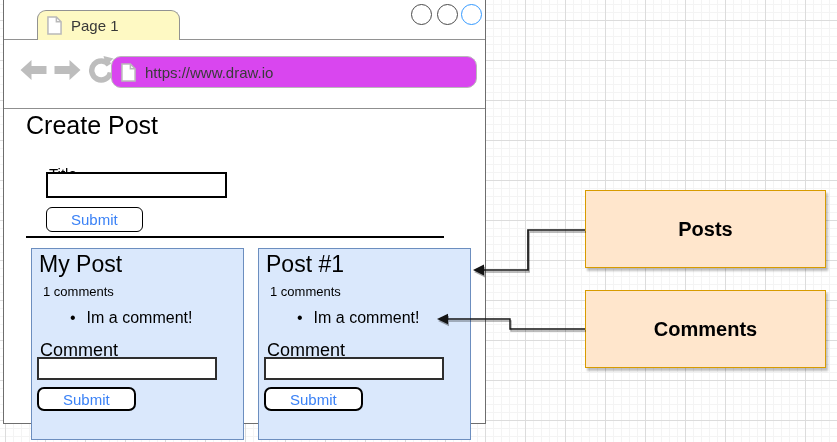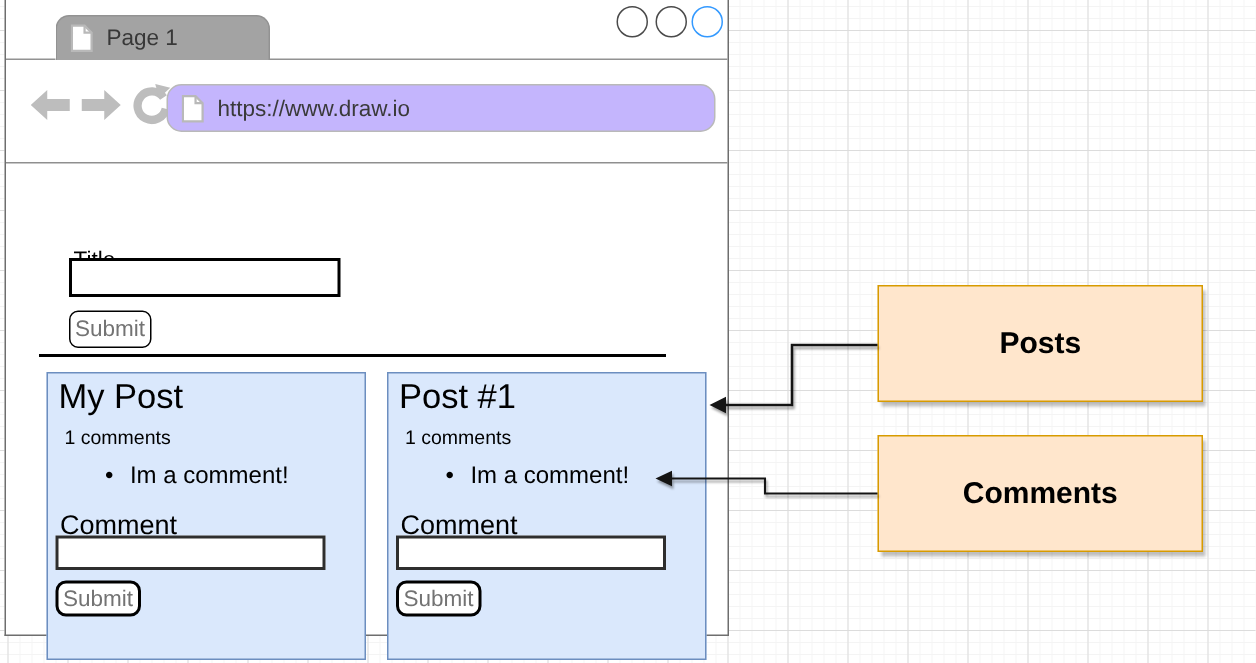--- a/index.html
+++ b/index.html
@@ -17,54 +17,54 @@
   #canvas { position:relative; width:837px; height:442px; }
 
   
   .window {
     position:absolute; left:3px; top:0; width:483px; height:424px;
     background:#fff;
     border:1px solid #6e6e6e; border-top:none;
   }
   .tab {
     position:absolute; left:33px; top:10px; width:143px; height:30px;
-    background:#a3a3a3; border:1px solid #929292; border-bottom:none;
+    background:#fef9c3; border:1px solid #929292; border-bottom:none;
     border-radius:9px 9px 0 0;
     display:flex; align-items:center; gap:9px; padding-left:9px;
   }
   .tab-label { font-size:15px; color:#383838; }
   .tabline { position:absolute; top:39px; height:0; border-top:1px solid #929292; }
   .tabline.left  { left:0; width:33px; }
   .tabline.right { left:176px; right:0; }
 
   .circle {
     position:absolute; top:4px; width:21px; height:21px; border-radius:50%;
     border:1.6px solid #4a4a4a; background:#fff;
   }
   .circle.active { border-color:var(--active-circle,#39f); }
 
   .toolbar-btn { position:absolute; display:block; }
   .urlbar {
     position:absolute; left:107px; top:56px; width:366px; height:32px;
-    border:1.4px solid #b9b9b9; border-radius:10px; background:#c4b5fd;
+    border:1.4px solid #b9b9b9; border-radius:10px; background:#d946ef;
     display:flex; align-items:center; gap:9px; padding-left:9px;
   }
   .url-text { font-size:15px; color:#3a3a3a; }
   .toolbar-divider { position:absolute; left:0; right:0; top:108px; border-top:1.4px solid #8f8f8f; }
 
   
   .cp-heading { position:absolute; left:22px; top:111px; font-size:25px; color:#000; }
   .cp-title-label { position:absolute; left:45px; top:165px; font-size:15px; }
   .cp-title-input {
     position:absolute; left:42px; top:172px; width:181px; height:26px;
     border:2px solid #000; background:#fff; font:15px "Liberation Sans",sans-serif;
   }
   .btn {
     background:#fff; border:1.6px solid #000; border-radius:6px;
-    font:15px "Liberation Sans",sans-serif; color:#737373; padding:2px 3px;
+    font:15px "Liberation Sans",sans-serif; color:#3b82f6; padding:2px 24px;
   }
   .cp-submit { position:absolute; left:42px; top:207px; height:25px; }
   .section-divider { position:absolute; left:22px; top:236px; width:418px; border-top:2px solid #000; }
 
   
   .card {
     position:absolute; top:248px; width:213px; height:192px;
     background:var(--card-fill,#dae8fc); border:1.4px solid var(--card-border,#6c8ebf);
   }
   .card.first  { left:27px; }
@@ -75,21 +75,21 @@
   .bullet { font-size:16px; }
   .card-comment-label { position:absolute; left:8px; top:91px; font-size:18px; }
   .card-input {
     position:absolute; left:5px; top:108px; width:180px; height:23px;
     border:2px solid #2e2e2e; background:#fff; font:14px "Liberation Sans",sans-serif;
   }
   .card-submit { position:absolute; left:5px; top:138px; height:24px; border-width:2px; border-radius:7px; }
 
   
   .annot {
-    position:absolute; left:585px; width:217px; height:78px;
+    position:absolute; left:585px; width:241px; height:78px;
     background:var(--annotation-fill,#ffe6cc); border:1px solid var(--annotation-border,#d79b00);
     box-shadow:2px 3px 2px rgba(0,0,0,0.25);
     display:flex; align-items:center; justify-content:center;
     font-size:20px; font-weight:bold; color:#000;
   }
   .annot.posts    { top:190px; }
   .annot.comments { top:290px; }
 
   
   #arrows { position:absolute; left:0; top:0; pointer-events:none; }
@@ -137,20 +137,21 @@
 
     <div class="urlbar">
       <svg class="icon-svg" width="15" height="19" viewBox="0 0 16 20">
         <path d="M1 1 h9 l5 5 v13 h-14 z" fill="#fff" stroke="#b9b9b9" stroke-width="1.6"></path>
         <path d="M10 1 v5 h5" fill="none" stroke="#b9b9b9" stroke-width="1.6"></path>
       </svg>
       <span class="url-text">https://www.draw.io</span>
     </div>
     <div class="toolbar-divider"></div>
 
+    <div class="cp-heading">Create Post</div>
     <div class="cp-title-label">Title</div>
     <input class="cp-title-input" type="text" value="" style="">
     <button class="btn cp-submit">Submit</button>
     <div class="section-divider"></div>
 
     <div class="card first">
       <div class="card-title">My Post</div>
       <div class="card-count">1 comments</div>
       <div class="card-comment">
         <span class="bullet">•</span>

